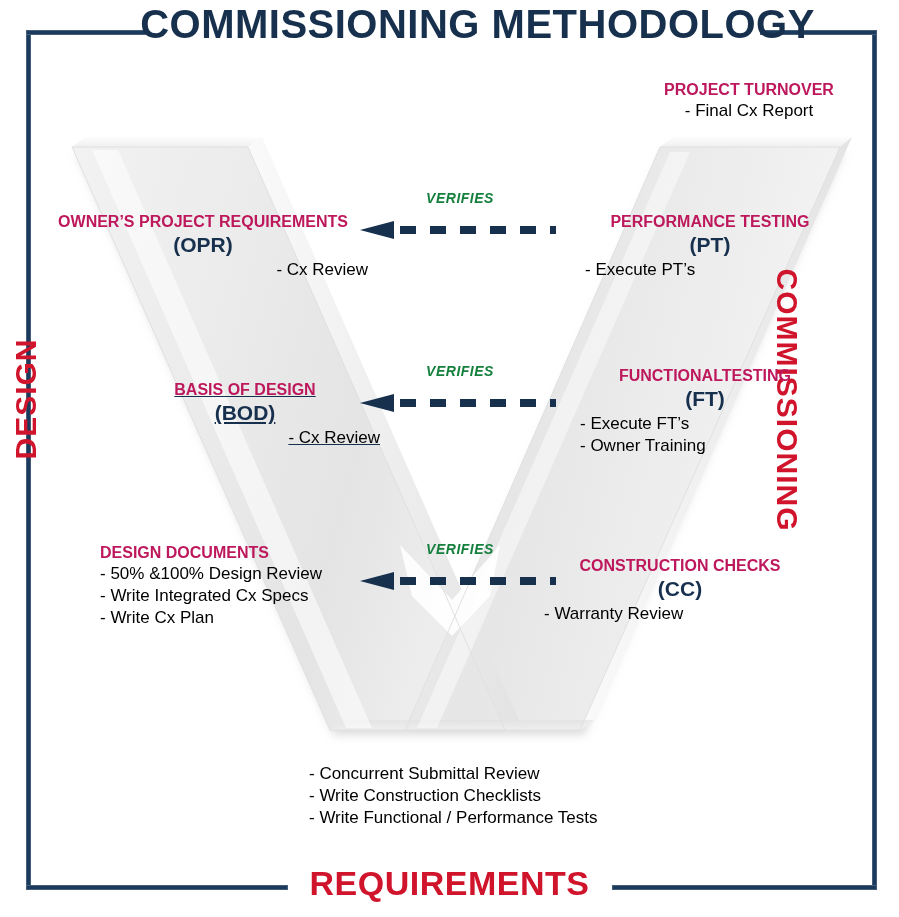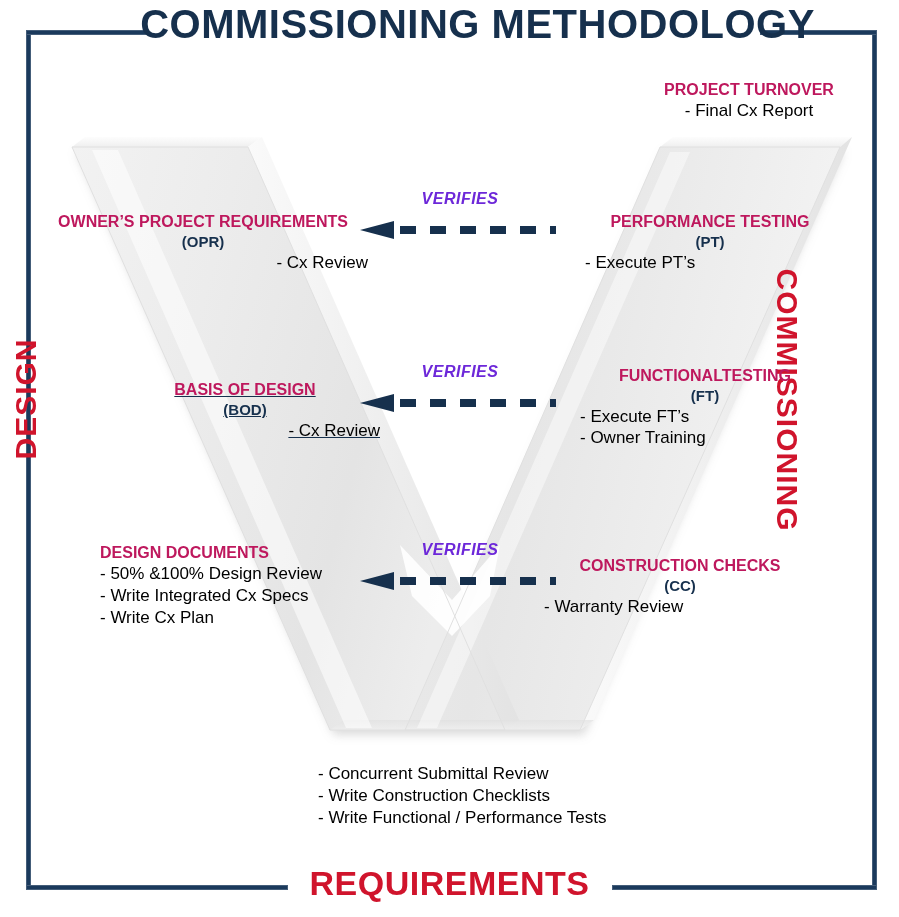--- a/index.html
+++ b/index.html
@@ -113,21 +113,21 @@
     position: absolute;
     line-height: 1.28;
   }
   .node .head {
     font-size: 16px;
     font-weight: bold;
     color: #be185d;
     white-space: nowrap;
   }
   .node .sub {
-    font-size: 15px;
+    font-size: 21px;
     font-weight: bold;
     color: #16304d;
     white-space: nowrap;
   }
   .node .bullet {
     font-size: 17px;
     font-weight: normal;
     color: #000000;
     white-space: nowrap;
   }
@@ -138,21 +138,21 @@
 
   .node-opr  { left: 38px;  top: 212px; width: 330px; text-align: center; }
   .node-pt   { left: 565px; top: 212px; width: 290px; text-align: center; }
 
   .node-bod  { left: 110px; top: 380px; width: 270px; text-align: center; text-decoration: underline; }
   .node-ft   { left: 560px; top: 366px; width: 290px; text-align: center; }
 
   .node-dd   { left: 100px; top: 543px; width: 300px; text-align: left; }
   .node-cc   { left: 540px; top: 556px; width: 280px; text-align: center; }
 
-  .node-bottom { left: 318px; top: 763px; width: 340px; text-align: left; }
+  .node-bottom { left: 309px; top: 763px; width: 340px; text-align: left; }
   .node-bottom .bullet { font-size: 17px; }
 
   
   .node-pt .bullet,
   .node-ft .bullet,
   .node-cc .bullet { text-align: left; }
   .node-opr .bullet,
   .node-bod .bullet { text-align: right; }
 
   .node-pt .bullet,
@@ -163,22 +163,22 @@
   .verifies-group {
     position: absolute;
     width: 200px;
   }
   .verifies-label {
     position: absolute;
     left: 0;
     top: 0;
     width: 200px;
     text-align: center;
-    color: #6d28d9;
-    font-size: 16px;
+    color: #15803d;
+    font-size: 14px;
     font-weight: bold;
     font-style: italic;
     letter-spacing: 0.5px;
   }
   .verifies-arrow {
     position: absolute;
     left: 0;
     top: 31px;
     width: 200px;
     height: 18px;

